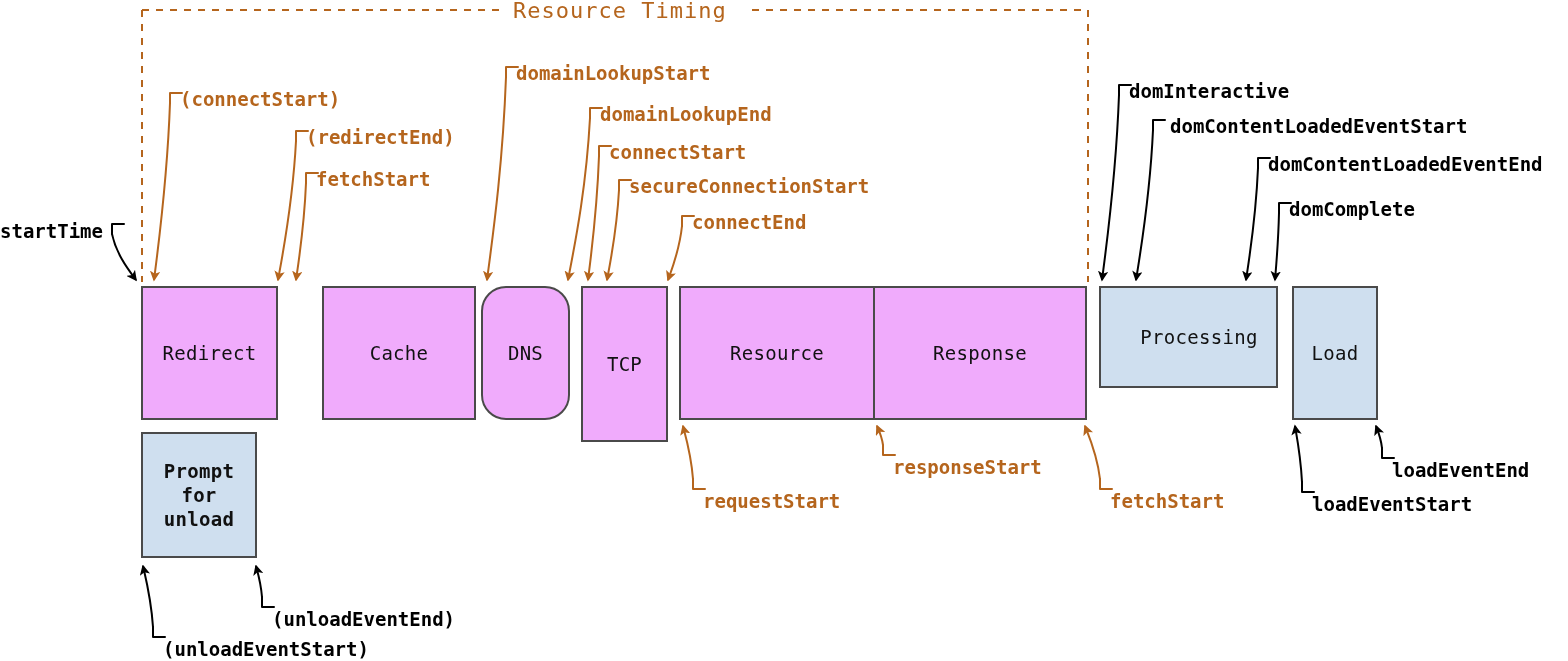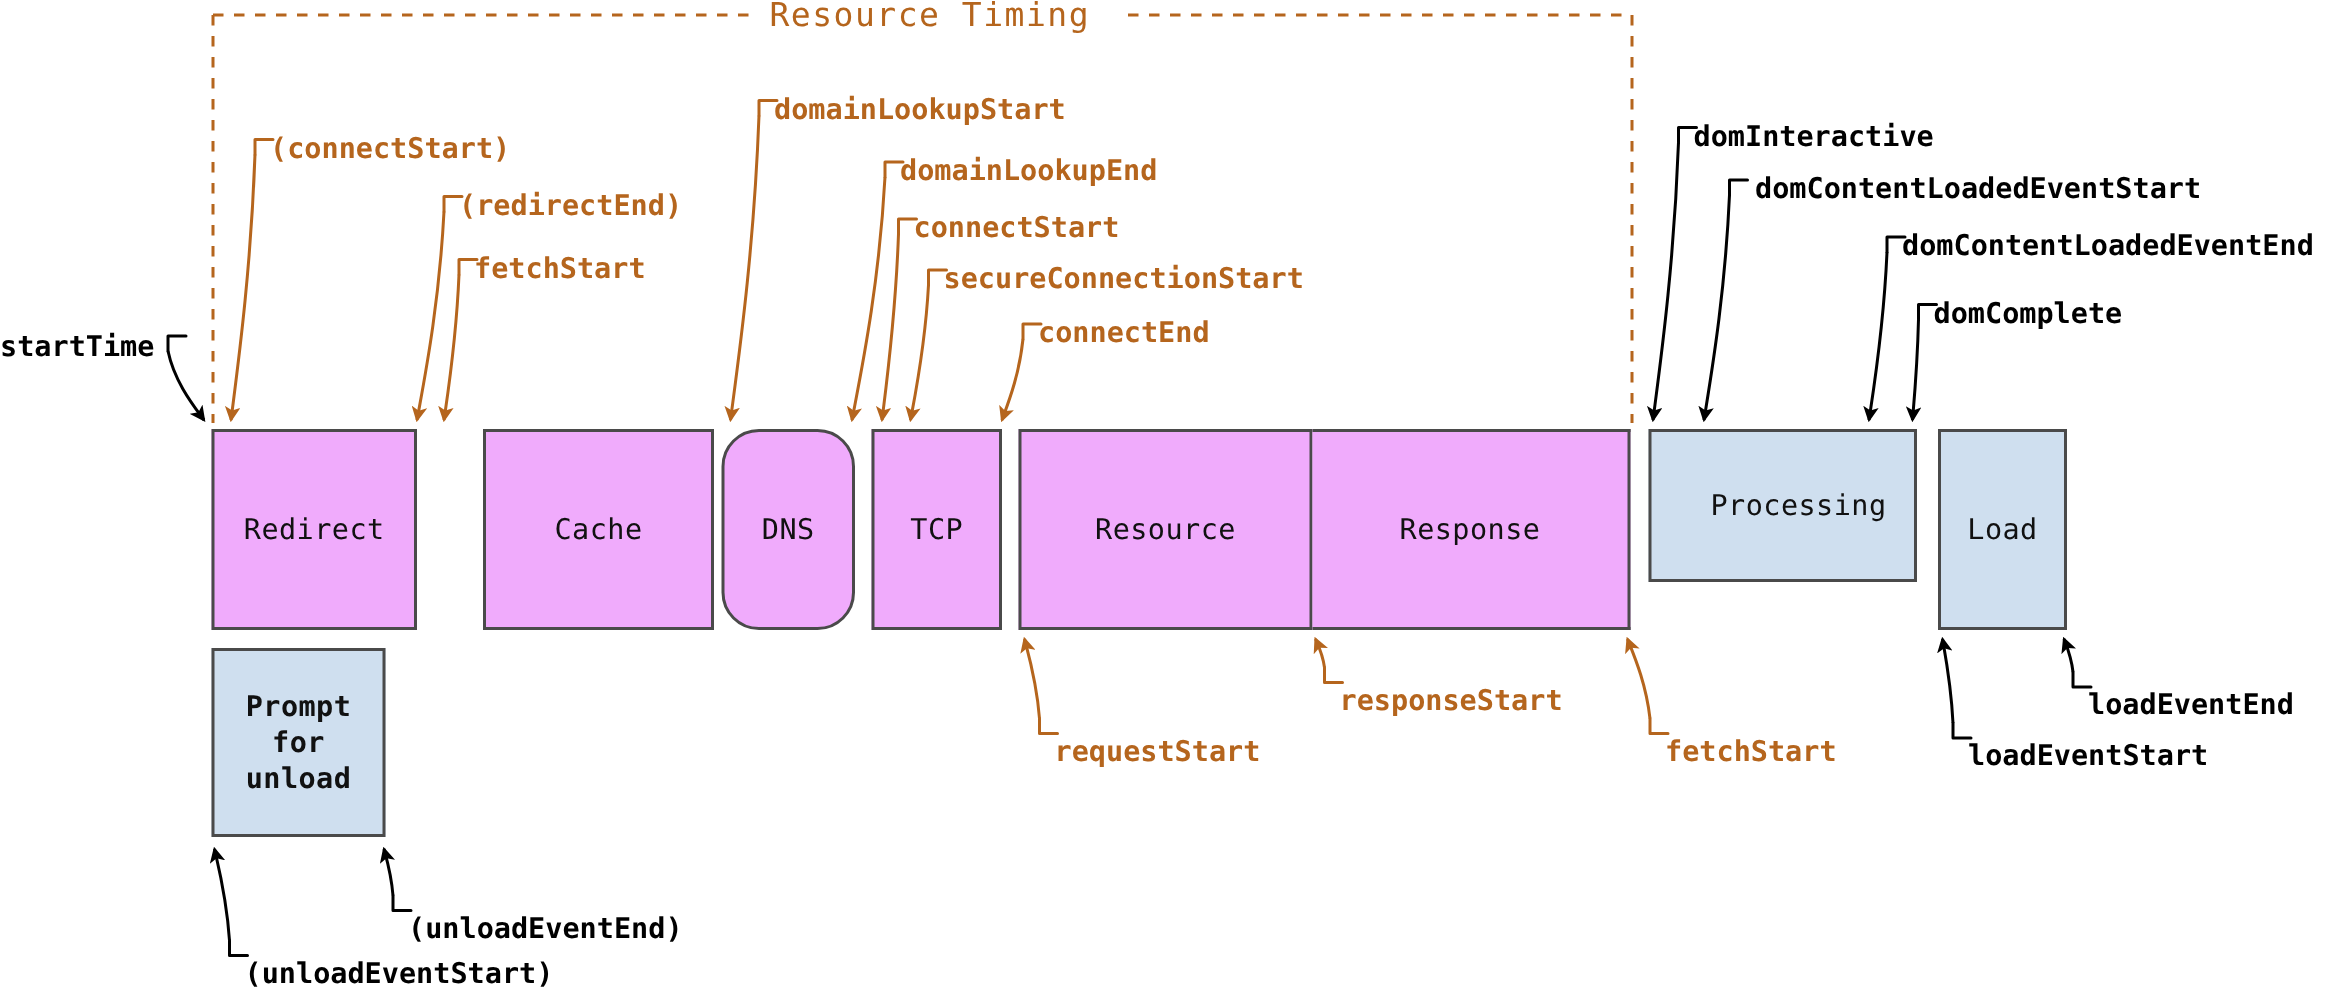--- a/index.html
+++ b/index.html
@@ -139,21 +139,21 @@
   <div id="boxes">
       <div class="phase-box cream" style="left: 141px; top: 286px; width: 137px; height: 134px;">
         <span style="white-space: pre;">Redirect</span>
       </div>
       <div class="phase-box cream" style="left: 290px; top: 286px; width: 154px; height: 134px; margin-left: 32px;">
         <span style="white-space: pre;">Cache</span>
       </div>
       <div class="phase-box cream" style="left: 481px; top: 286px; width: 89px; height: 134px; border-radius: 25px;">
         <span style="white-space: pre;">DNS</span>
       </div>
-      <div class="phase-box cream" style="left: 581px; top: 286px; width: 87px; height: 134px;">
+      <div class="phase-box cream" style="left: 581px; top: 286px; width: 87px; height: 156px;">
         <span style="white-space: pre;">TCP</span>
       </div>
       <div class="phase-box cream" style="left: 679px; top: 286px; width: 196px; height: 134px;">
         <span style="white-space: pre;">Resource</span>
       </div>
       <div class="phase-box cream no-left-border" style="left: 875px; top: 286px; width: 212px; height: 134px;">
         <span style="white-space: pre;">Response</span>
       </div>
       <div class="phase-box blue" style="left: 1099px; top: 286px; width: 179px; height: 102px; padding-left: 21px;">
         <span style="white-space: pre;">Processing</span>

